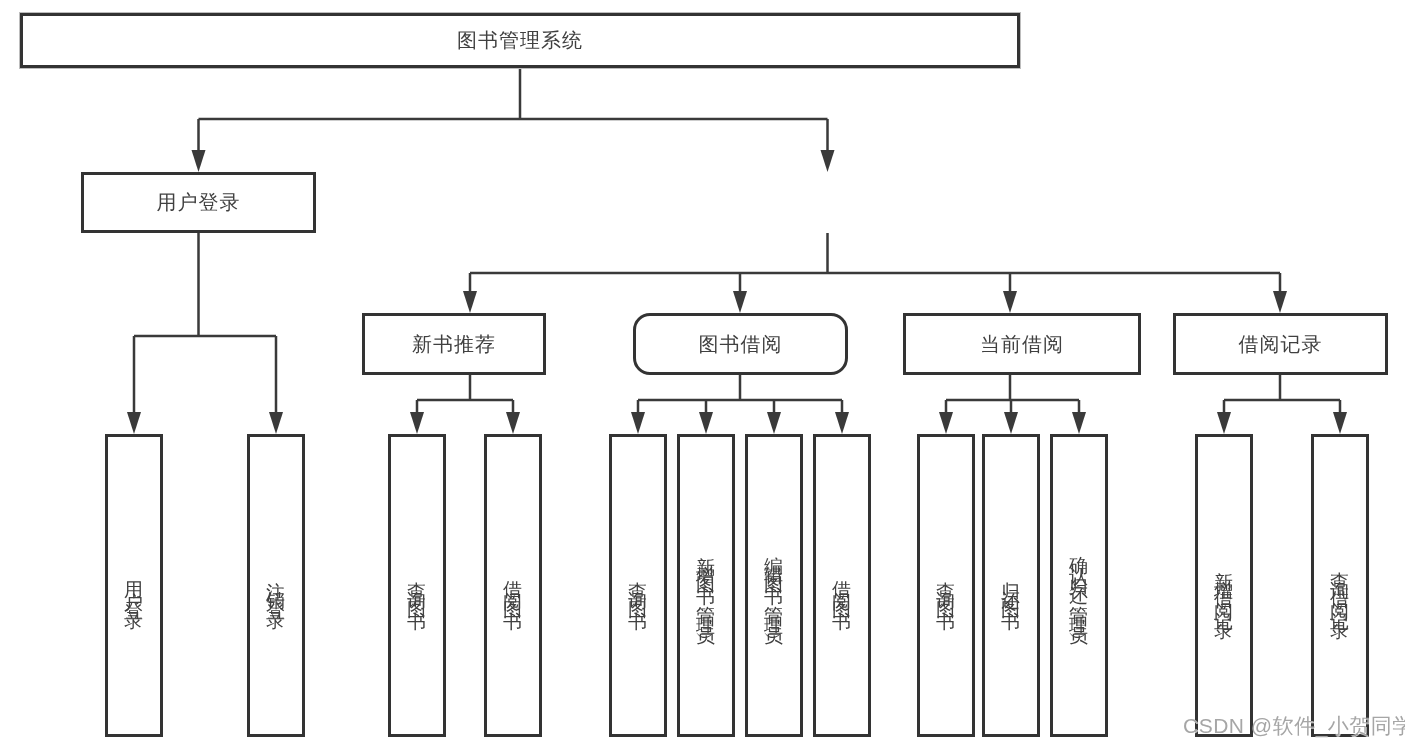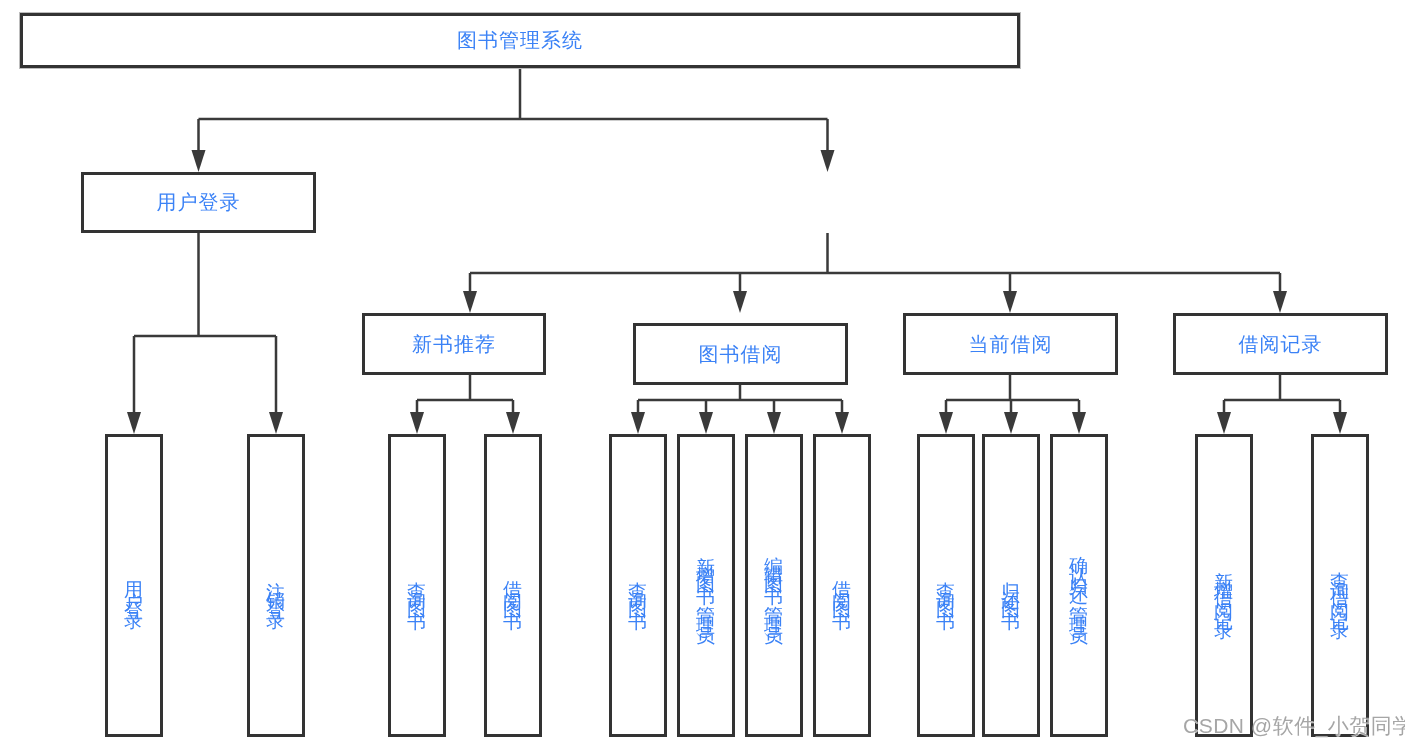--- a/index.html
+++ b/index.html
@@ -14,21 +14,21 @@
     width: 1405px; height: 747px;
     background: #ffffff;
   }
   svg.connectors {
     position: absolute; left: 0; top: 0; z-index: 1;
   }
   .box {
     position: absolute;
     background: #ffffff;
     border: 3px solid #333333;
-    color: #3b82f6;
+    color: #404040;
     display: flex;
     align-items: center;
     justify-content: center;
     z-index: 2;
   }
   .box.root {
     border-width: 3px;
     box-shadow: 0 0 0 1px #bdbdbd;
   }
   .hlabel {
@@ -98,24 +98,24 @@
     <span class="hlabel">图书管理系统</span>
   </div>
 
   <div class="box" style="left:81px; top:172px; width:235px; height:61px;">
     <span class="hlabel">用户登录</span>
   </div>
 
   <div class="box" style="left:362px; top:313px; width:184px; height:62px;">
     <span class="hlabel">新书推荐</span>
   </div>
-  <div class="box" style="left:633px; top:323px; width:215px; height:62px;">
+  <div class="box" style="left:633px; top:313px; width:215px; height:62px;border-radius:17px;">
     <span class="hlabel">图书借阅</span>
   </div>
-  <div class="box" style="left:903px; top:313px; width:215px; height:62px;">
+  <div class="box" style="left:903px; top:313px; width:238px; height:62px;">
     <span class="hlabel">当前借阅</span>
   </div>
   <div class="box" style="left:1173px; top:313px; width:215px; height:62px;justify-content:center;">
     <span class="hlabel">借阅记录</span>
   </div>
 
   <div class="box leaf" style="left:105px; top:434px; width:58px; height:303px;">
     <span class="vlabel">用户登录</span>
   </div>
   <div class="box leaf" style="left:247px; top:434px; width:58px; height:303px;">

